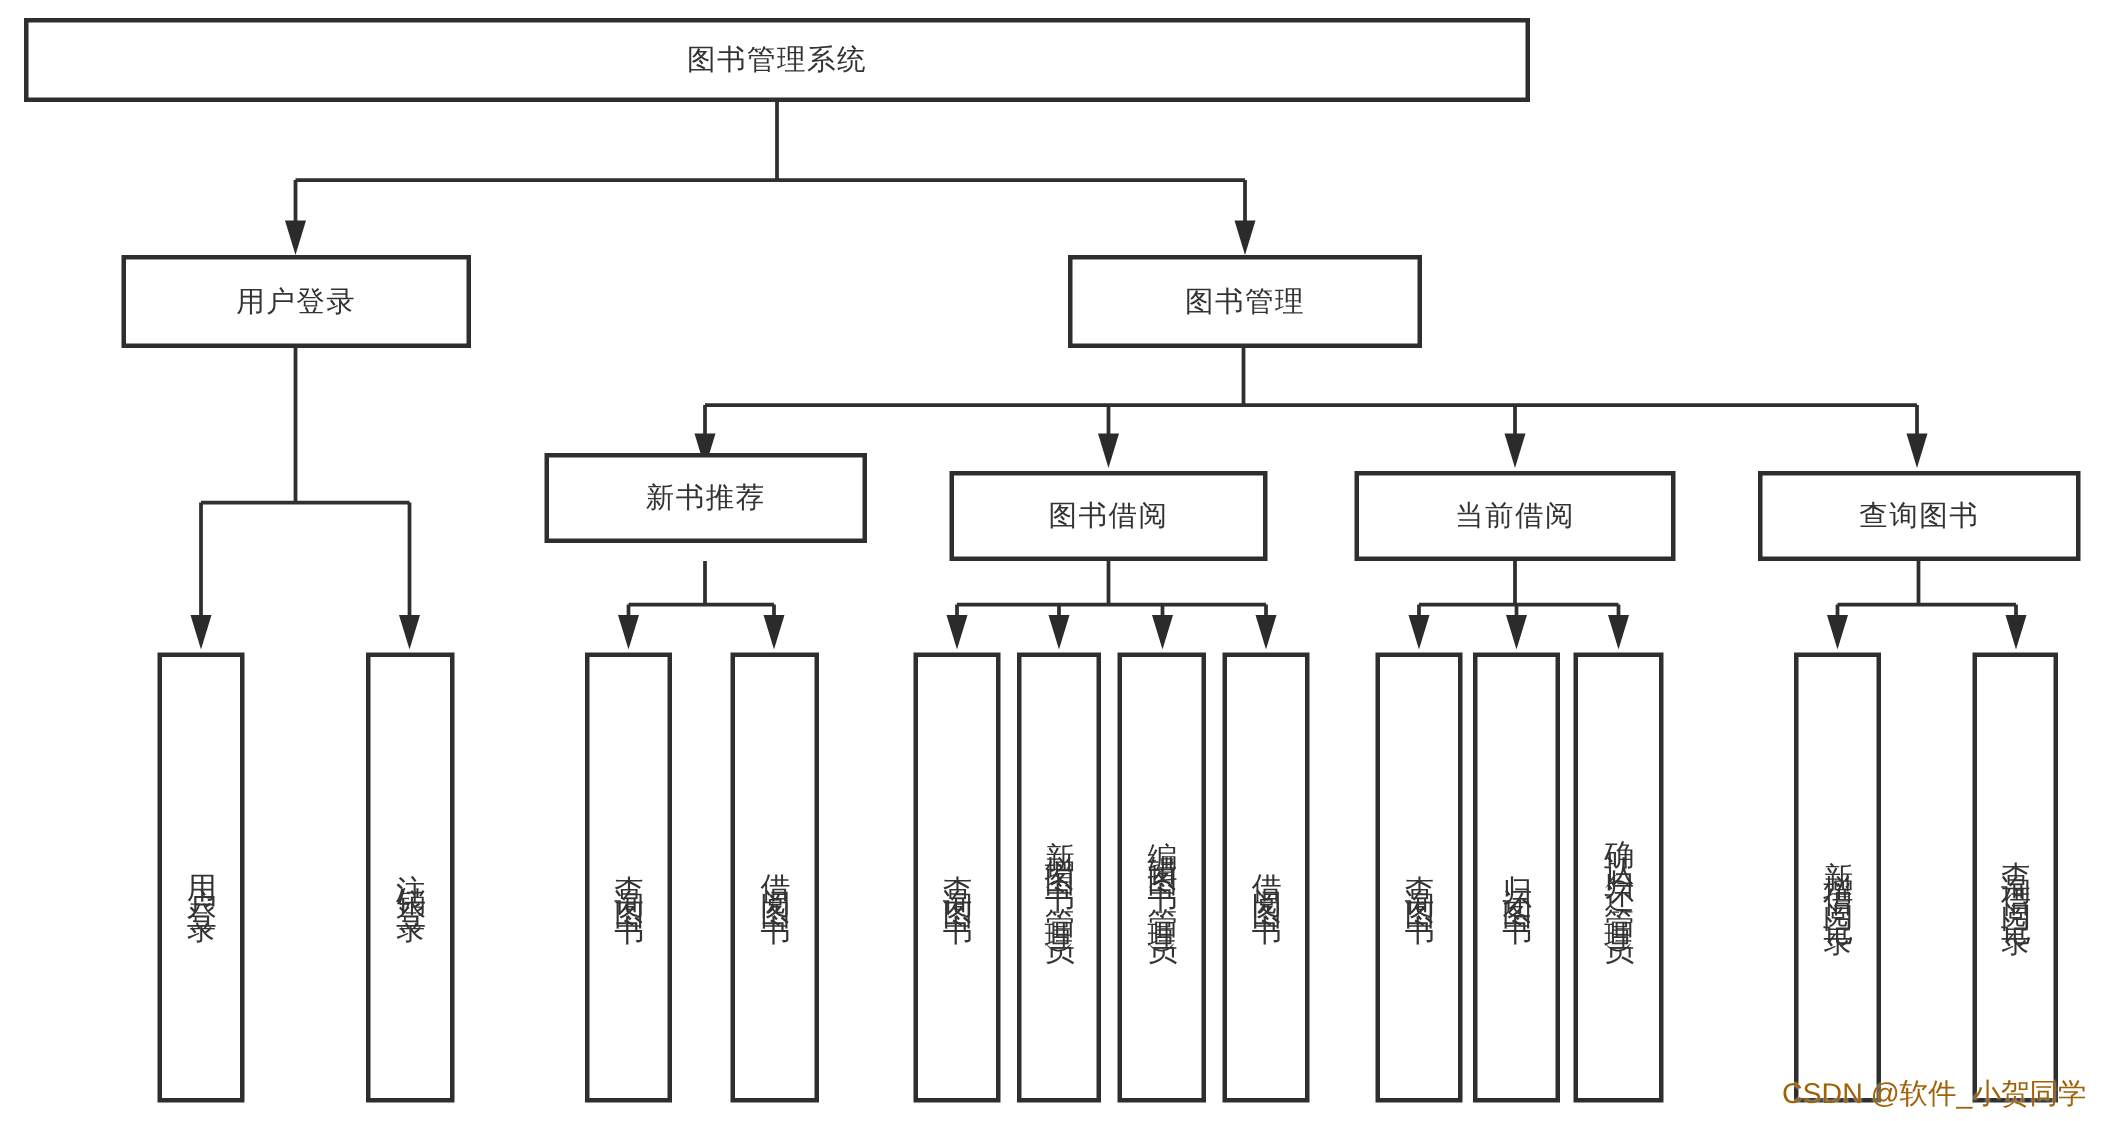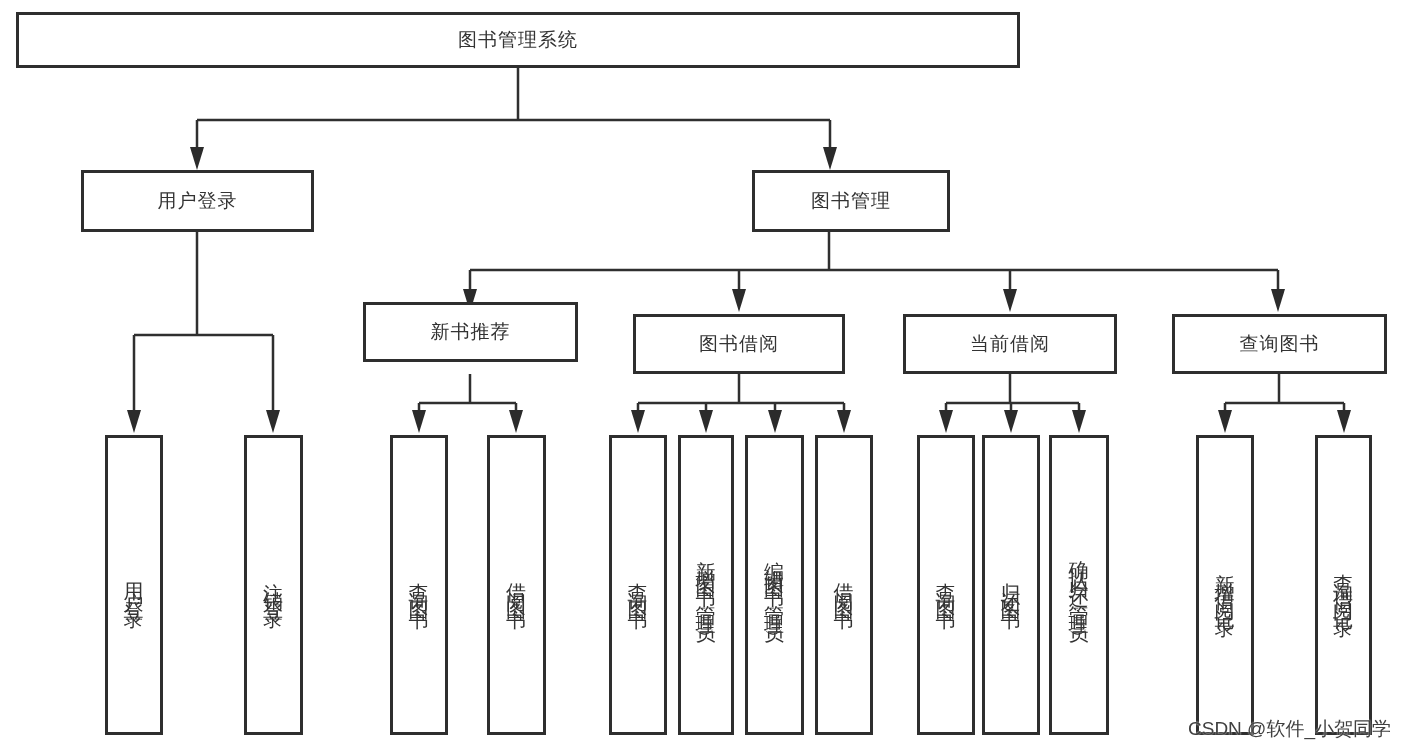--- a/index.html
+++ b/index.html
@@ -50,21 +50,21 @@
     letter-spacing: 9px;
     line-height: 1;
     white-space: nowrap;
   }
   .watermark {
     position: absolute;
     left: 1188px;
     top: 716px;
     width: 217px;
     font-size: 19px;
-    color: #404040;
+    color: #a16207;
     text-shadow: 0 0 2px #ffffff;
     white-space: nowrap;
   }
 </style>
 </head>
 <body>
 
 <div class="canvas">
 
   <svg class="connectors" width="1405" height="747" viewBox="0 0 1405 747" xmlns="http://www.w3.org/2000/svg">
@@ -107,21 +107,21 @@
     </g>
   </svg>
 
   <div class="hbox" style="left:16px;top:12px;width:1004px;height:56px">
     <span>图书管理系统</span>
   </div>
 
   <div class="hbox" style="left:81px;top:170px;width:233px;height:62px">
     <span>用户登录</span>
   </div>
-  <div class="hbox" style="left:752px;top:170px;width:198px;height:62px">
+  <div class="hbox" style="left:712px;top:170px;width:236px;height:62px">
     <span>图书管理</span>
   </div>
 
   <div class="hbox" style="left:363px;top:302px;width:215px;height:60px">
     <span>新书推荐</span>
   </div>
   <div class="hbox" style="left:633px;top:314px;width:212px;height:60px">
     <span>图书借阅</span>
   </div>
   <div class="hbox" style="left:903px;top:314px;width:214px;height:60px">

